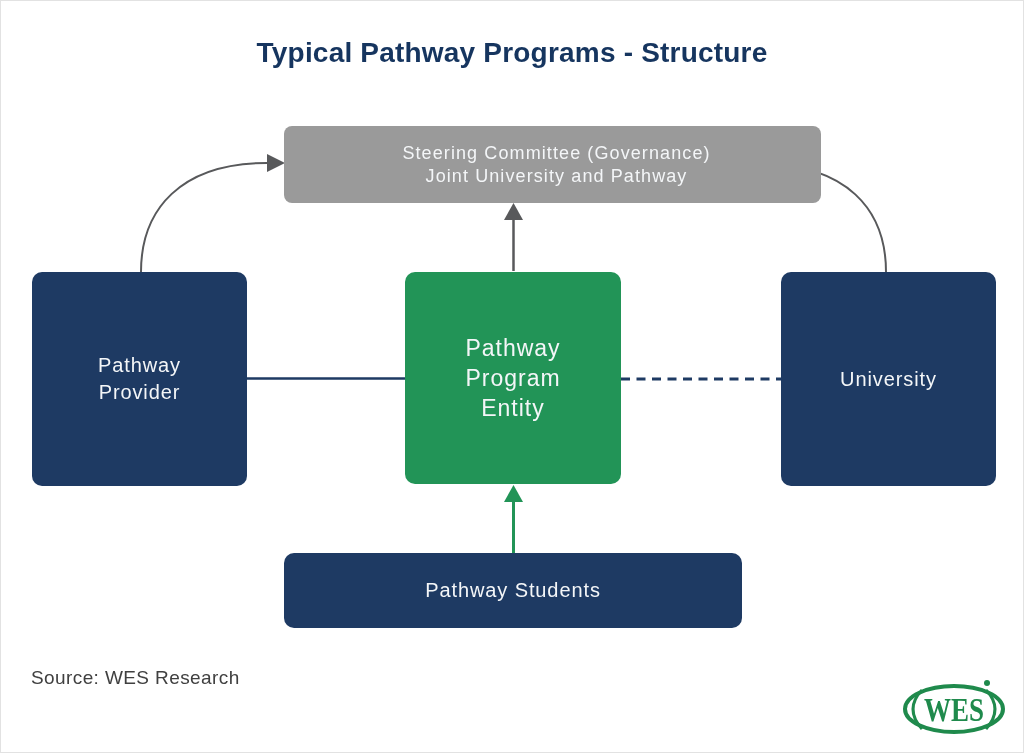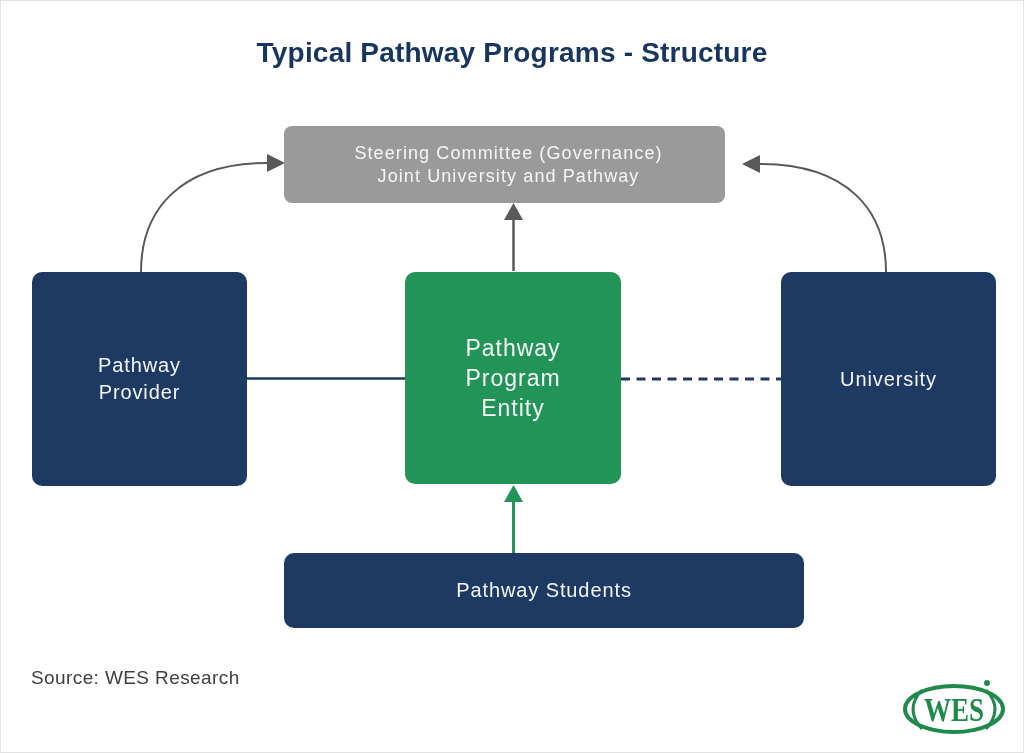--- a/index.html
+++ b/index.html
@@ -40,41 +40,41 @@
     display: flex;
     align-items: center;
     justify-content: center;
     text-align: center;
     color: #f4f6f8;
     white-space: pre-line;
   }
 
   .node-gray {
     left: 283px; top: 125px;
-    width: 441px; height: 77px;
+    width: 537px; height: 77px;
     background: #9a9a9a;
     border-radius: 8px;
     flex-direction: column;
     font-size: 18px;
     letter-spacing: 1.1px;
     line-height: 23px;
     padding-left: 8px;
   }
 
   .node-navy {
     background: #1e3a63;
     border-radius: 10px;
     font-size: 20px;
     letter-spacing: 0.9px;
     line-height: 27px;
   }
 
   .node-provider   { left: 31px;  top: 271px; width: 215px; height: 214px; }
   .node-university { left: 780px; top: 271px; width: 215px; height: 214px; }
-  .node-students   { left: 283px; top: 552px; width: 520px; height: 75px; }
+  .node-students   { left: 283px; top: 552px; width: 458px; height: 75px; }
 
   .node-green {
     left: 404px; top: 271px;
     width: 216px; height: 212px;
     background: #229457;
     border-radius: 10px;
     font-size: 23px;
     letter-spacing: 1px;
     line-height: 30px;
   }

